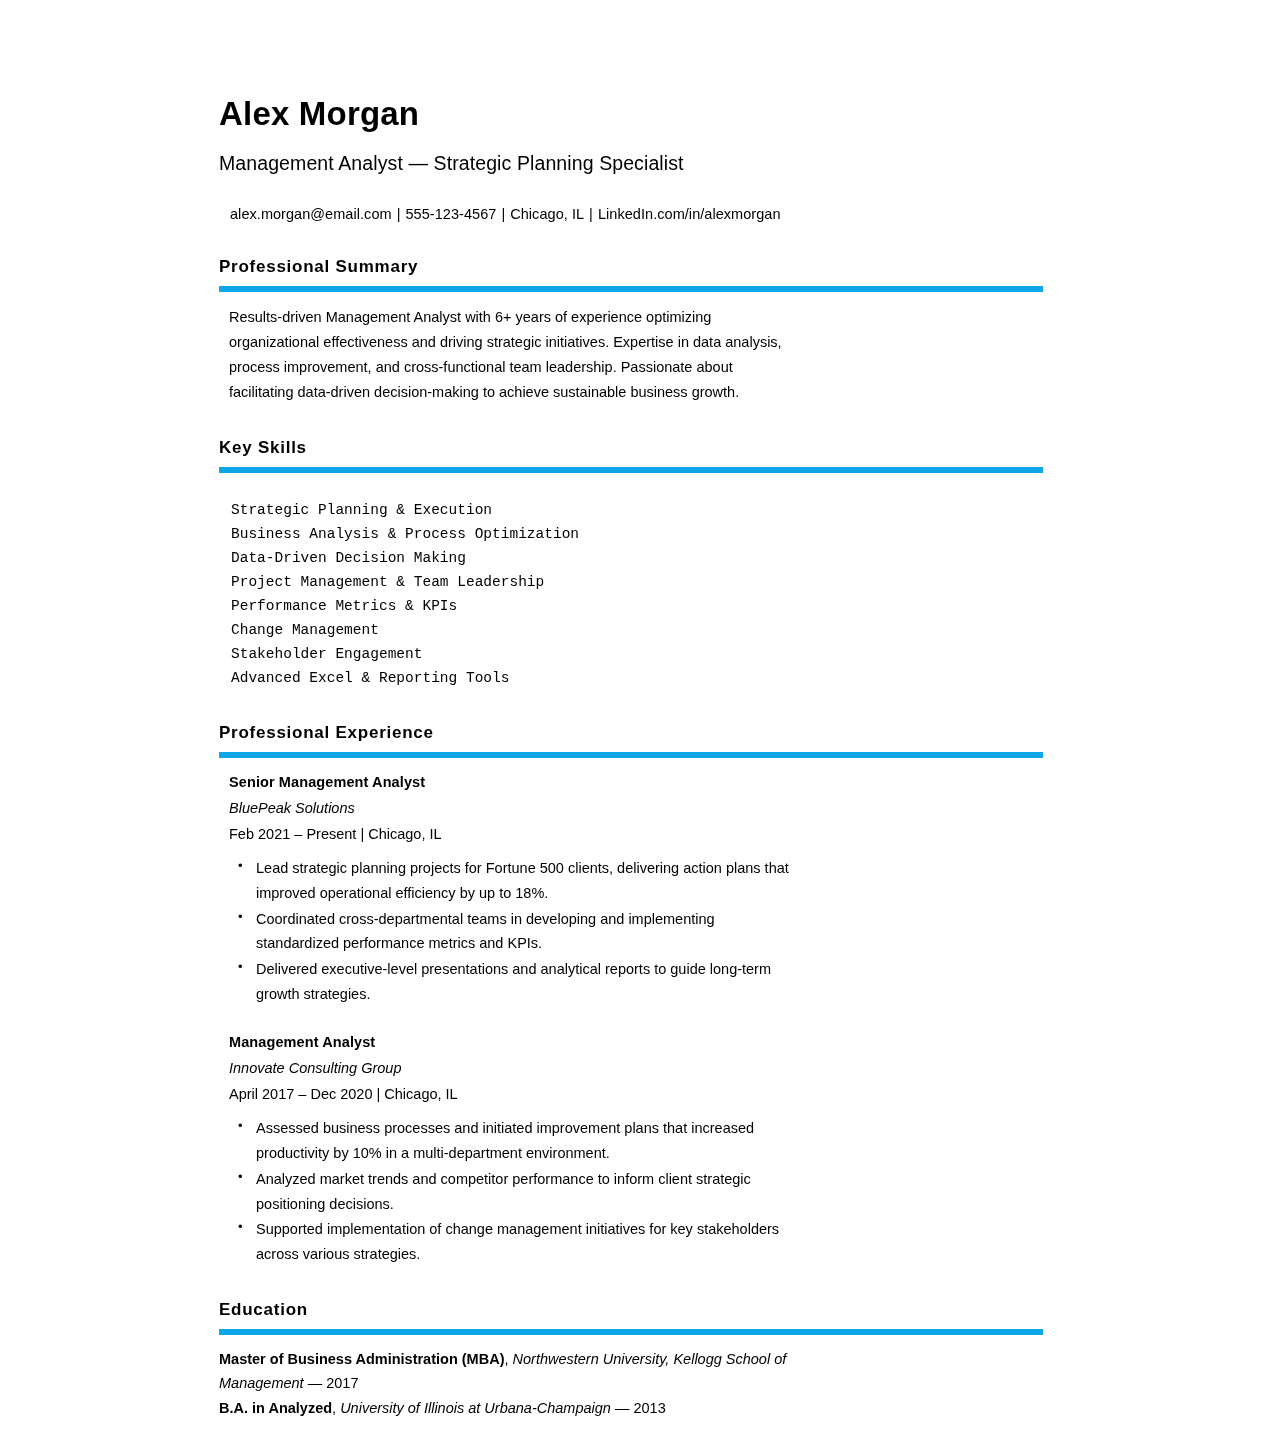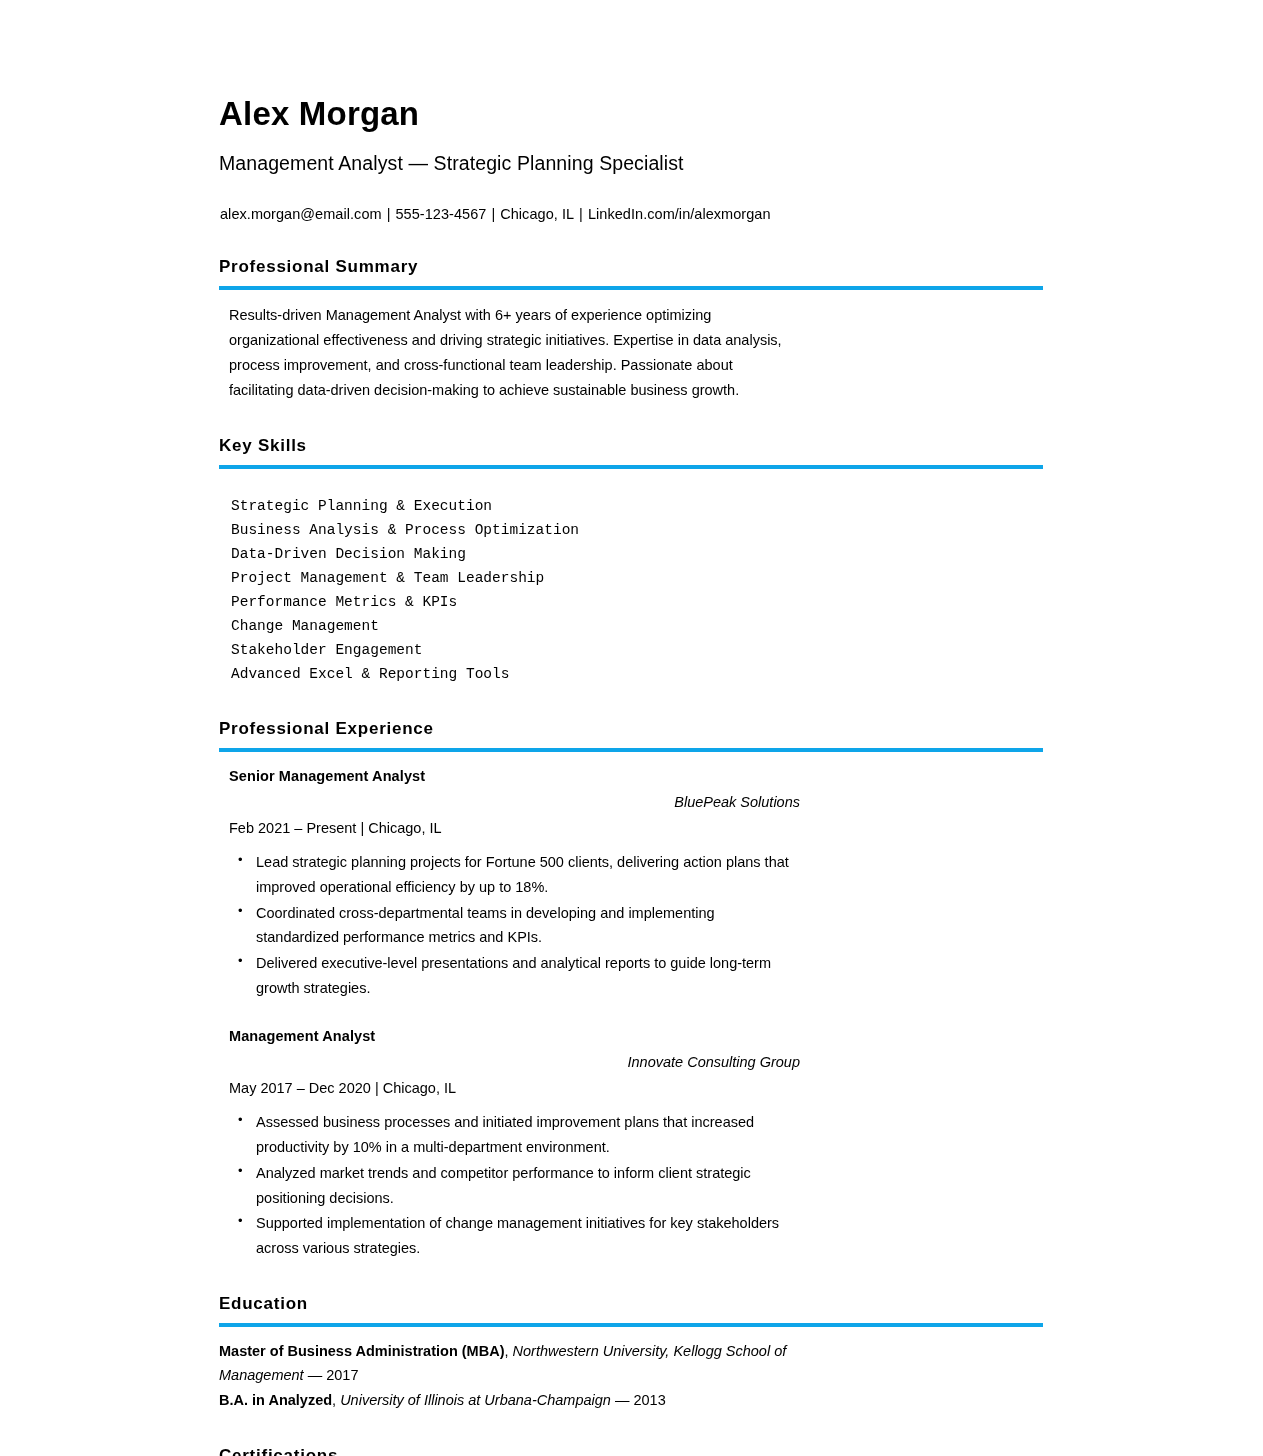--- a/index.html
+++ b/index.html
@@ -31,37 +31,37 @@
   .subtitle {
     font-size: 19.5px;
     font-weight: normal;
     line-height: 1.3;
     margin: 19px 0 0 0;
     letter-spacing: 0.1px;
   }
   .contact {
     font-size: 14.5px;
     line-height: 1.4;
-    margin: 27px 0 0 1px;
+    margin: 27px 0 0 11px;
     letter-spacing: 0.05px;
   }
   .contact .sep {
     padding: 0 5px;
   }
   
   .section {
     margin-top: 33px;
   }
   .section-title {
     font-size: 17px;
     font-weight: bold;
     letter-spacing: 0.75px;
     margin: 0;
     padding-bottom: 9px;
-    border-bottom: 4px solid #0ea5e9;
+    border-bottom: 6px solid #0ea5e9;
     width: 824px;
   }
   .section-body {
     padding-top: 13px;
   }
   
   .indent {
     padding-left: 10px;
   }
   .summary-text {
@@ -93,21 +93,20 @@
     font-weight: bold;
     line-height: 1.55;
     letter-spacing: 0.1px;
     margin: 0;
   }
   .job-company {
     font-size: 14.5px;
     font-style: italic;
     line-height: 1.62;
     margin: 3px 0 0 0;
-    text-align: right;
   }
   .job-meta {
     font-size: 14.5px;
     line-height: 1.62;
     margin: 3px 0 0 0;
   }
   .job-bullets {
     margin: 9px 0 0 0;
     padding-left: 17px;
     list-style: none;
@@ -193,21 +192,21 @@
         <ul class="job-bullets">
           <li>Lead strategic planning projects for Fortune 500 clients, delivering action plans that improved operational efficiency by up to 18%.</li>
           <li>Coordinated cross-departmental teams in developing and implementing standardized performance metrics and KPIs.</li>
           <li>Delivered executive-level presentations and analytical reports to guide long-term growth strategies.</li>
         </ul>
       </div>
 
       <div class="job">
         <div class="job-title">Management Analyst</div>
         <div class="job-company">Innovate Consulting Group</div>
-        <div class="job-meta">May 2017 – Dec 2020 | Chicago, IL</div>
+        <div class="job-meta">April 2017 – Dec 2020 | Chicago, IL</div>
         <ul class="job-bullets">
           <li>Assessed business processes and initiated improvement plans that increased productivity by 10% in a multi-department environment.</li>
           <li>Analyzed market trends and competitor performance to inform client strategic positioning decisions.</li>
           <li>Supported implementation of change management initiatives for key stakeholders across various strategies.</li>
         </ul>
       </div>
 
     </div>
   </section>
 

